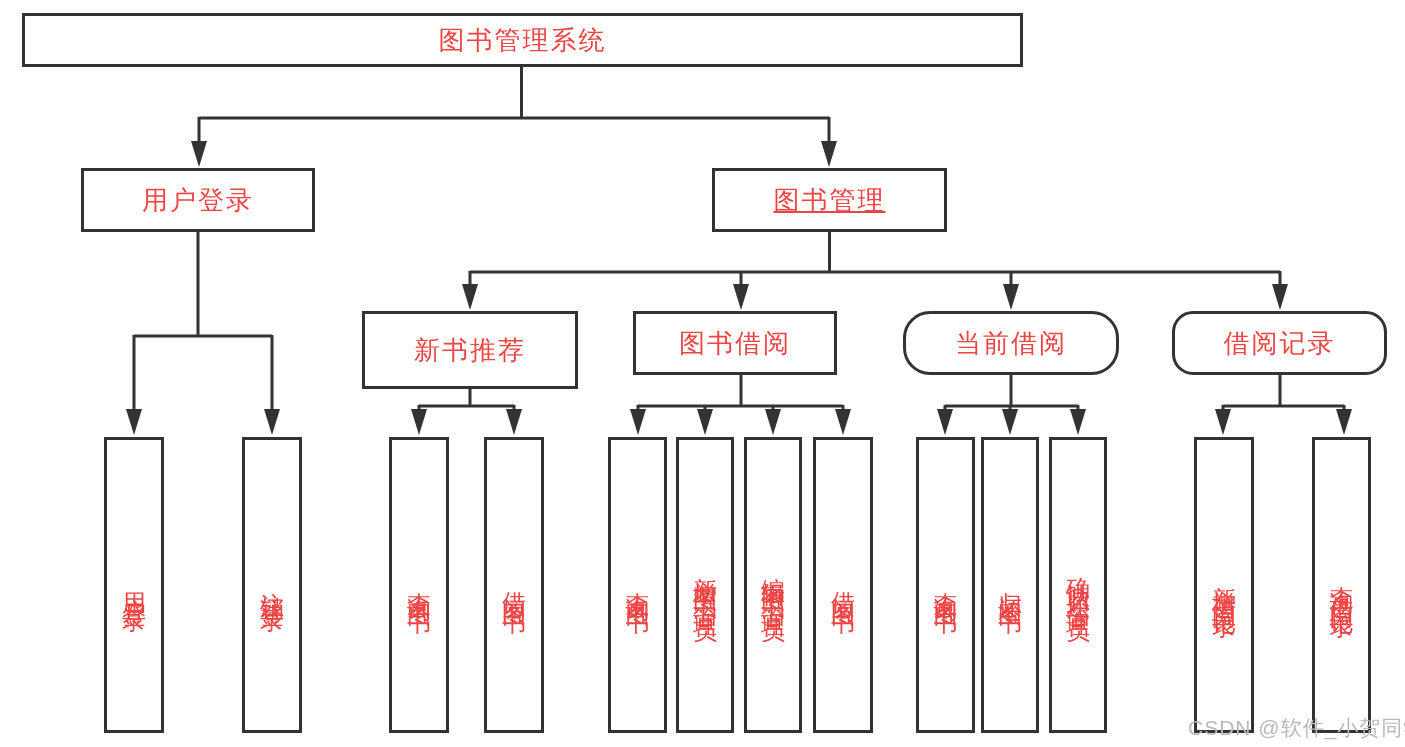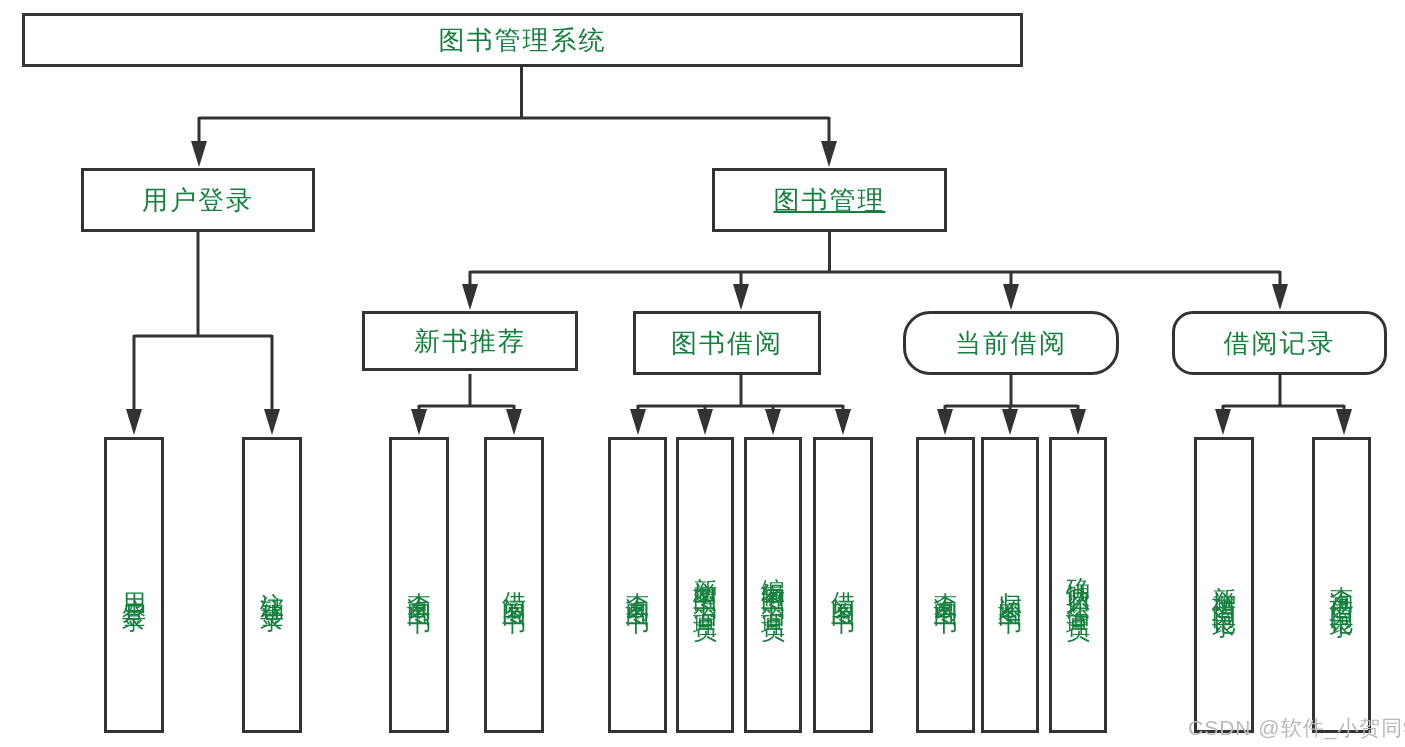--- a/index.html
+++ b/index.html
@@ -4,21 +4,21 @@
 <style>
   html,body{margin:0;padding:0;}
   body{
     width:1405px;height:747px;position:relative;background:#ffffff;
     font-family:"Liberation Sans",sans-serif;overflow:hidden;
   }
   .stage{position:absolute;left:0;top:0;width:1405px;height:747px;}
   svg.wires{position:absolute;left:0;top:0;z-index:1;}
   .node{
     position:absolute;box-sizing:border-box;background:#ffffff;
-    border:3px solid #333333;color:#15803d;
+    border:3px solid #333333;color:#ef4444;
     display:flex;align-items:center;justify-content:center;
     z-index:2;letter-spacing:2px;
   }
   .lvl{font-size:26px;}
   .leaf{
     writing-mode:vertical-rl;text-orientation:mixed;
     font-size:24px;letter-spacing:6px;line-height:1;
   }
   .watermark{
     position:absolute;z-index:5;color:#b9b9b9;font-size:21px;
@@ -68,22 +68,22 @@
       <path d="M1223 435 L1215 409 L1231 409 Z"></path>
       <path d="M1344 435 L1336 409 L1352 409 Z"></path>
     </g>
   </svg>
 
   <div class="node lvl" style="left:22px;top:13px;width:1001px;height:54px;">图书管理系统</div>
 
   <div class="node lvl" style="left:81px;top:168px;width:234px;height:64px;">用户登录</div>
   <div class="node lvl" style="left:712px;top:168px;width:235px;height:64px;text-decoration:underline;">图书管理</div>
 
-  <div class="node lvl" style="left:362px;top:311px;width:216px;height:60px;text-align:center;">新书推荐</div>
-  <div class="node lvl" style="left:633px;top:311px;width:188px;height:64px;">图书借阅</div>
+  <div class="node lvl" style="left:362px;top:311px;width:216px;height:78px;text-align:center;">新书推荐</div>
+  <div class="node lvl" style="left:633px;top:311px;width:204px;height:64px;">图书借阅</div>
   <div class="node lvl" style="left:903px;top:311px;width:216px;height:64px;border-radius:27px;">当前借阅</div>
   <div class="node lvl" style="left:1172px;top:311px;width:215px;height:64px;border-radius:21px;">借阅记录</div>
 
   <div class="node leaf" style="left:104px;top:437px;width:60px;height:296px;">用户登录</div>
   <div class="node leaf" style="left:242px;top:437px;width:60px;height:296px;">注销登录</div>
 
   <div class="node leaf" style="left:389px;top:437px;width:60px;height:296px;">查询图书</div>
   <div class="node leaf" style="left:484px;top:437px;width:60px;height:296px;">借阅图书</div>
 
   <div class="node leaf" style="left:608px;top:437px;width:59px;height:296px;">查询图书</div>

